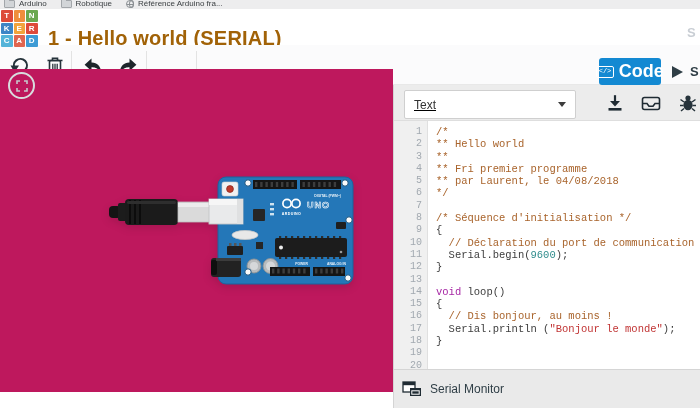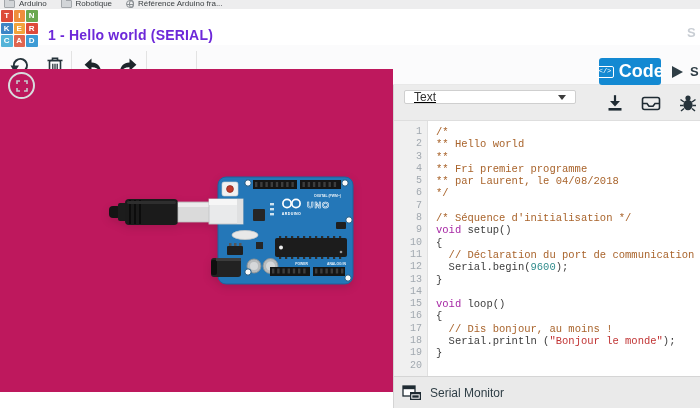--- a/index.html
+++ b/index.html
@@ -16,21 +16,21 @@
                      border:1px solid #a2a6aa;border-bottom:none;border-radius:1px 1px 0 0;}
   .bm-globe{width:8px;height:8px;border:1px solid #8b9094;border-radius:50%;position:relative;margin-top:1px;box-sizing:border-box;}
   .bm-globe::before{content:"";position:absolute;left:0;right:0;top:2.5px;border-top:1px solid #8b9094;}
   .bm-globe::after{content:"";position:absolute;top:-1px;bottom:-1px;left:1.5px;width:3px;border:1px solid #8b9094;border-radius:50%;}
 
   
   .header{position:absolute;left:0;top:9px;width:700px;height:36px;background:#ffffff;}
   .logo{position:absolute;left:1px;top:10px;width:38px;display:grid;grid-template-columns:repeat(3,11.5px);
         grid-auto-rows:11.5px;gap:1px;z-index:5;cursor:pointer;}
   .tile{color:#fff;font-size:8px;font-weight:bold;display:flex;align-items:center;justify-content:center;border-radius:1px;}
-  .page-title{position:absolute;left:48px;top:18px;font-size:14px;font-weight:600;color:#6d28d9;letter-spacing:.2px;}
+  .page-title{position:absolute;left:48px;top:18px;font-size:20px;font-weight:600;color:#a16207;letter-spacing:.2px;}
   .header-hint{position:absolute;left:687px;top:16px;font-size:13px;font-weight:600;color:#c9ced4;}
 
   
   .toolbar{position:absolute;left:0;top:45px;width:700px;height:40px;background:#fbfbfc;
            border-bottom:1px solid #e8e8e8;box-sizing:border-box;}
   .tbtn{position:absolute;width:24px;height:24px;display:flex;align-items:center;justify-content:center;cursor:pointer;}
   .tdiv{position:absolute;top:6px;height:28px;width:1px;background:#e3e3e3;}
   .code-btn{position:absolute;left:599px;top:13px;width:62px;height:27px;background:#1389d2;border-radius:3px;
             display:flex;align-items:center;justify-content:center;gap:5px;cursor:pointer;}
   .code-btn .cb-ico{border:1.2px solid #fff;border-radius:2px;font-size:7px;color:#fff;line-height:1;
@@ -43,39 +43,39 @@
   
   .canvas{position:absolute;left:0;top:69px;width:393px;height:323px;background:#be185d;}
   .zoomfit{position:absolute;left:8px;top:3px;width:27px;height:27px;border:2px solid #d9dcde;border-radius:50%;
            box-sizing:border-box;display:flex;align-items:center;justify-content:center;cursor:pointer;background:transparent;}
   .board-svg{position:absolute;left:108px;top:103px;filter:drop-shadow(0 3px 4px rgba(0,0,0,.12));cursor:pointer;}
 
   
   .panel{position:absolute;left:393px;top:85px;width:307px;height:323px;background:#fff;
          border-left:1px solid #d4d4d4;box-sizing:border-box;display:flex;flex-direction:column;}
   .panel-toolbar{height:35px;background:#ececec;border-bottom:1px solid #dedede;position:relative;flex:none;}
-  .mode-select{position:absolute;left:10px;top:5px;width:172px;height:14px;background:#fff;border:1px solid #cfcfcf;
+  .mode-select{position:absolute;left:10px;top:5px;width:172px;height:29px;background:#fff;border:1px solid #cfcfcf;
                border-radius:2px;box-sizing:border-box;display:flex;align-items:center;padding:0 9px;cursor:pointer;text-decoration:underline;}
   .mode-select .val{font-size:12px;color:#333;flex:1;}
   .mode-select .caret{width:0;height:0;border-left:4px solid transparent;border-right:4px solid transparent;border-top:5px solid #3c3c3c;}
   .pbtn{position:absolute;top:7px;width:22px;height:22px;display:flex;align-items:center;justify-content:center;cursor:pointer;}
 
   .code-wrap{flex:1;display:flex;overflow:hidden;background:#fff;}
   .gutter{width:34px;background:#f0f0f0;border-right:1px solid #e0e0e0;box-sizing:border-box;
           padding-top:5px;text-align:right;flex:none;}
   .gutter .ln{font-family:"Liberation Mono",monospace;font-size:10px;line-height:12.3px;color:#a2a9b0;padding-right:5px;}
   .code-lines{flex:1;padding:5px 0 0 8px;cursor:text;}
   .code-lines .row{font-family:"Liberation Mono",monospace;font-size:10.5px;line-height:12.3px;white-space:pre;color:#3d3d3d;}
   .tok-p{color:#3d3d3d;}
   .tok-c{color:var(--c-comment,#a9642c);}
   .tok-k{color:var(--c-keyword,#a626a4);}
   .tok-n{color:var(--c-number,#2f8c8c);margin-top:36px;}
   .tok-s{color:var(--c-string,#c13535);}
 
-  .serial-bar{height:32px;background:#eaeaea;border-top:1px solid #d5d5d5;box-sizing:border-box;
+  .serial-bar{height:39px;background:#eaeaea;border-top:1px solid #d5d5d5;box-sizing:border-box;
               display:flex;align-items:center;gap:8px;padding-left:8px;cursor:pointer;flex:none;}
   .serial-bar .label{font-size:12px;color:#2f3e46;}
 </style>
 </head>
 <body>
 
 <div class="bookmarks">
   <div class="bookmarks-inner">
       <span class="bookmark">
         <span class="bm-folder"></span>
@@ -373,21 +373,20 @@
       </div>
     <div class="code-lines">
         <div class="row"><span class="tok-c">/*</span></div>
         <div class="row"><span class="tok-c">** Hello world</span></div>
         <div class="row"><span class="tok-c">**</span></div>
         <div class="row"><span class="tok-c">** Fri premier programme</span></div>
         <div class="row"><span class="tok-c">** par Laurent, le 04/08/2018</span></div>
         <div class="row"><span class="tok-c">*/</span></div>
         <div class="row">&nbsp;</div>
         <div class="row"><span class="tok-c">/* Séquence d'initialisation */</span></div>
-        <div class="row"><span class="tok-k">void</span><span class="tok-p"> setup()</span></div>
         <div class="row"><span class="tok-p">{</span></div>
         <div class="row"><span class="tok-p">  </span><span class="tok-c">// Déclaration du port de communication</span></div>
         <div class="row"><span class="tok-p">  Serial.begin(</span><span class="tok-n">9600</span><span class="tok-p">);</span></div>
         <div class="row"><span class="tok-p">}</span></div>
         <div class="row">&nbsp;</div>
         <div class="row"><span class="tok-k">void</span><span class="tok-p"> loop()</span></div>
         <div class="row"><span class="tok-p">{</span></div>
         <div class="row"><span class="tok-p">  </span><span class="tok-c">// Dis bonjour, au moins !</span></div>
         <div class="row"><span class="tok-p">  Serial.println (</span><span class="tok-s">"Bonjour le monde"</span><span class="tok-p">);</span></div>
         <div class="row"><span class="tok-p">}</span></div>

